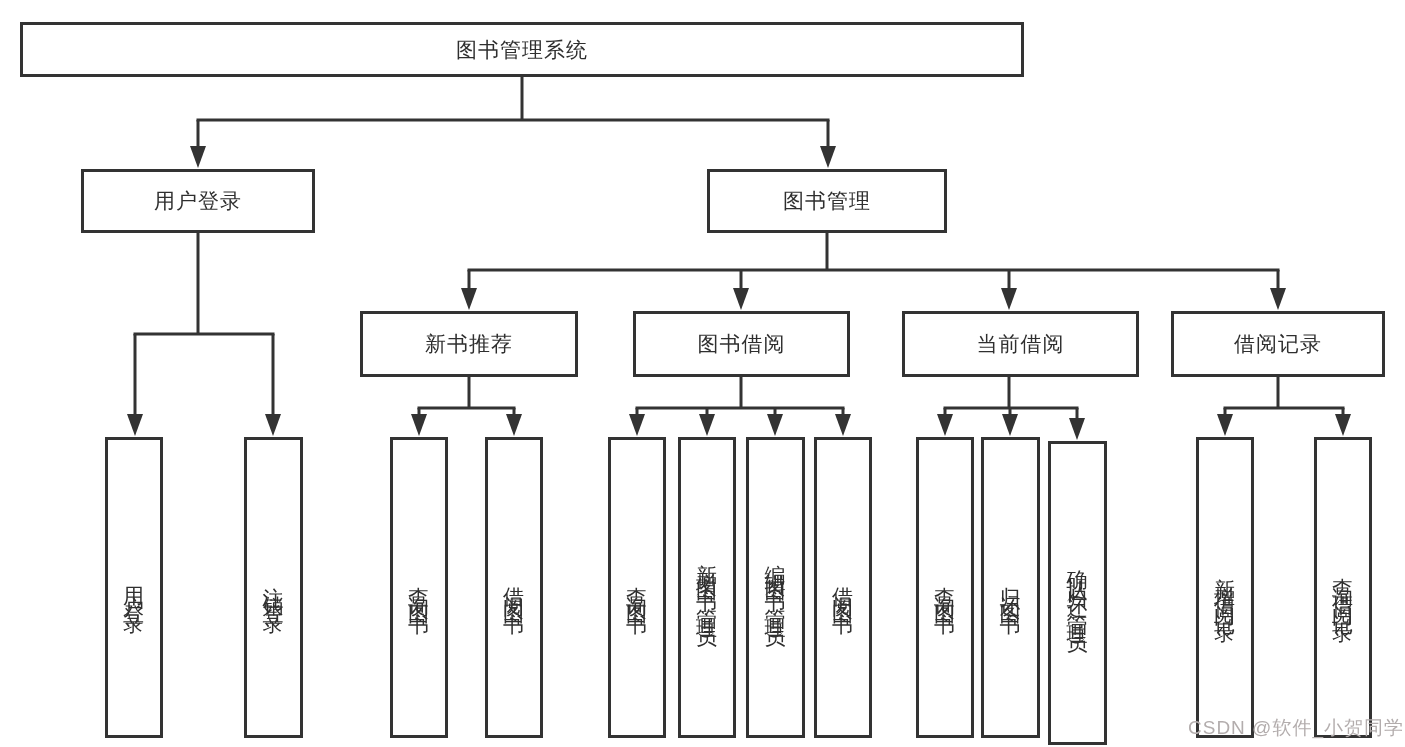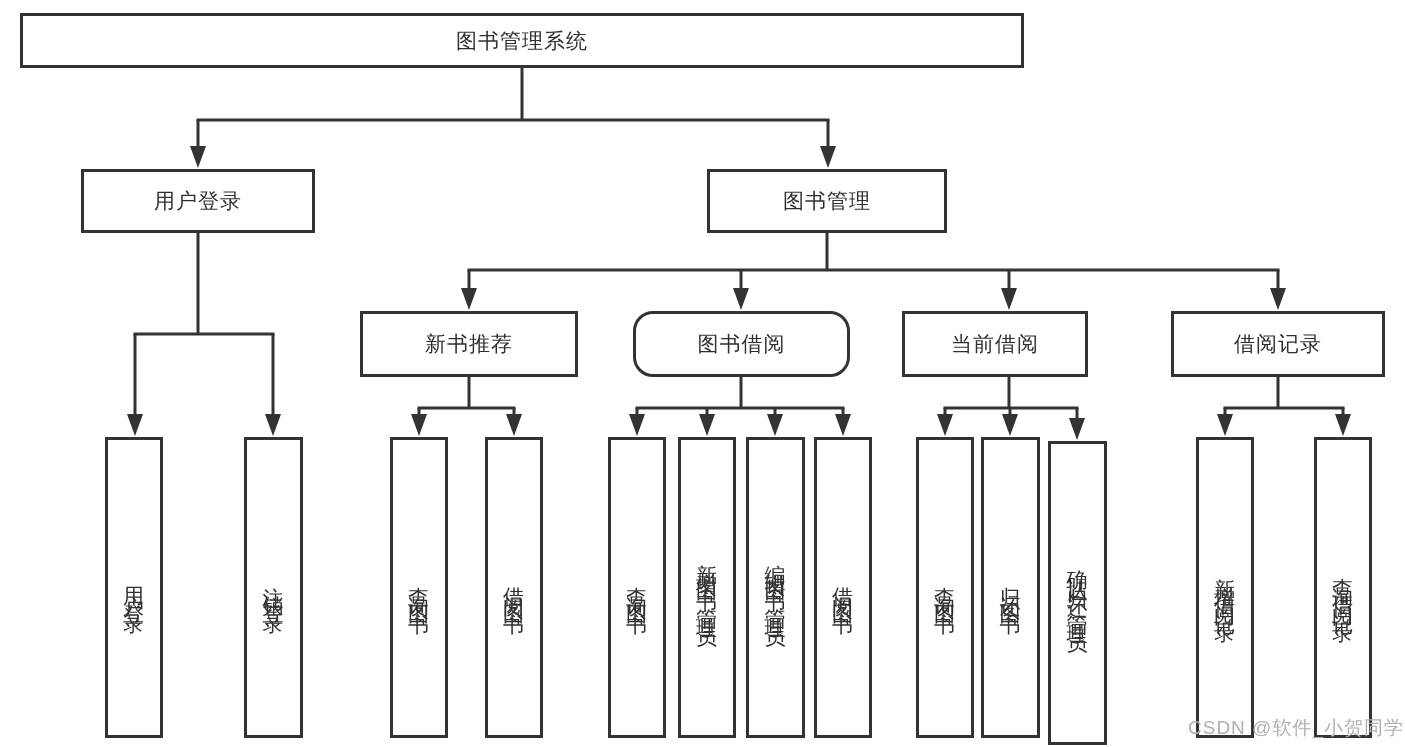--- a/index.html
+++ b/index.html
@@ -37,26 +37,26 @@
   .leaf > span{
     writing-mode:vertical-rl;
     text-orientation:mixed;
     font-size:21px;
     line-height:1;
     letter-spacing:9px;
     color:var(--text-color);
     white-space:nowrap;
   }
   
-  .n-root{left:20px;top:13px;width:1004px;height:55px;}
+  .n-root{left:20px;top:22px;width:1004px;height:55px;}
   .n-b0{left:81px;top:169px;width:234px;height:64px;}
   .n-b1{left:707px;top:169px;width:240px;height:64px;}
   .n-m0{left:360px;top:311px;width:218px;height:66px;}
-  .n-m1{left:633px;top:311px;width:217px;height:66px;border-radius:20px;}
-  .n-m2{left:902px;top:311px;width:186px;height:66px;font-family:Liberation Mono, monospace;}
+  .n-m1{left:633px;top:311px;width:217px;height:66px;}
+  .n-m2{left:902px;top:311px;width:237px;height:66px;font-family:Liberation Mono, monospace;}
   .n-m3{left:1171px;top:311px;width:214px;height:66px;}
   .n-f0{left:105px;top:437px;width:58px;height:301px;}
   .n-f1{left:244px;top:437px;width:59px;height:301px;}
   .n-f2{left:390px;top:437px;width:58px;height:301px;}
   .n-f3{left:485px;top:437px;width:58px;height:301px;}
   .n-f4{left:608px;top:437px;width:58px;height:301px;}
   .n-f5{left:678px;top:437px;width:58px;height:301px;}
   .n-f6{left:746px;top:437px;width:59px;height:301px;}
   .n-f7{left:814px;top:437px;width:58px;height:301px;}
   .n-f8{left:916px;top:437px;width:58px;height:301px;}

